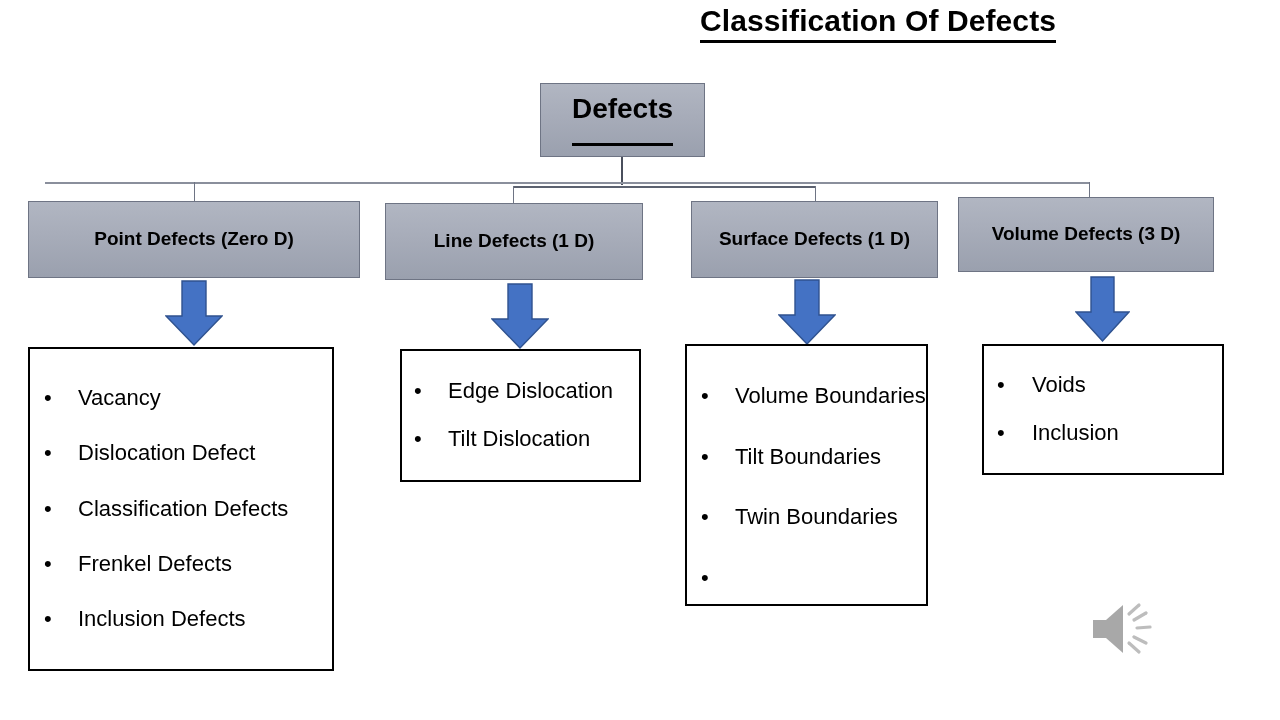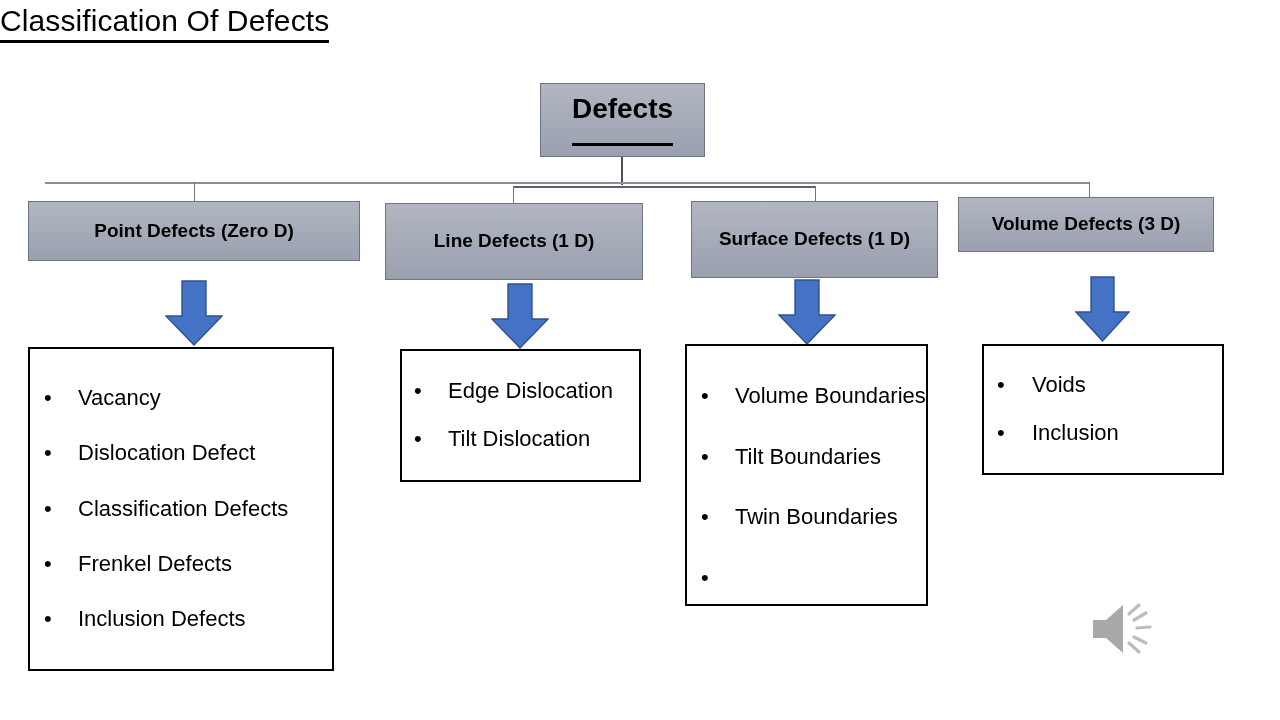--- a/index.html
+++ b/index.html
@@ -18,23 +18,23 @@
     background: #ffffff;
     overflow: hidden;
   }
 
   
   #slide-title {
     position: absolute;
     left: 0;
     top: 4px;
     width: 1056px;
-    text-align: left;
+    text-align: right;
     font-size: 30px;
-    font-weight: normal;
+    font-weight: bold;
     color: #000000;
     letter-spacing: 0.1px;
   }
   #slide-title .ul {
     display: inline-block;
     border-bottom: 3px solid #000;
     padding-bottom: 1px;
     line-height: 1.15;
   }
 
@@ -168,33 +168,33 @@
 
   <div class="conn conn-h" style="left:45px; top:182px; width:1045px;"></div>
 
   <div class="conn conn-h dark" style="left:513px; top:186px; width:303px;"></div>
 
   <div class="conn conn-drop" style="left:194px; top:182px; height:19px;"></div>
   <div class="conn conn-drop" style="left:513px; top:186px; height:17px;"></div>
   <div class="conn conn-drop" style="left:815px; top:186px; height:15px;"></div>
   <div class="conn conn-drop" style="left:1089px; top:182px; height:15px;"></div>
 
-  <div class="node branch" style="left:28px; top:201px; width:332px; height:60px;">
+  <div class="node branch" style="left:28px; top:201px; width:332px; height:77px;">
     <span class="label">Point Defects (Zero D)</span>
   </div>
 
   <div class="node branch" style="left:385px; top:203px; width:258px; height:77px;">
     <span class="label">Line Defects (1 D)</span>
   </div>
 
   <div class="node branch" style="left:691px; top:201px; width:247px; height:77px;">
     <span class="label">Surface Defects (1 D)</span>
   </div>
 
-  <div class="node branch" style="left:958px; top:197px; width:256px; height:55px;">
+  <div class="node branch" style="left:958px; top:197px; width:256px; height:75px;">
     <span class="label">Volume Defects (3 D)</span>
   </div>
 
   <div class="arrow" style="left:165px; top:280px; width:58px; height:66px;">
     <svg width="58" height="66" viewBox="0 0 58 66">
       <polygon points="17,1 41,1 41,36 57,36 29,65 1,36 17,36" fill="#4472c4" stroke="#2f528f" stroke-width="1.4"></polygon>
     </svg>
   </div>
 
   <div class="arrow" style="left:491px; top:283px; width:58px; height:66px;">

